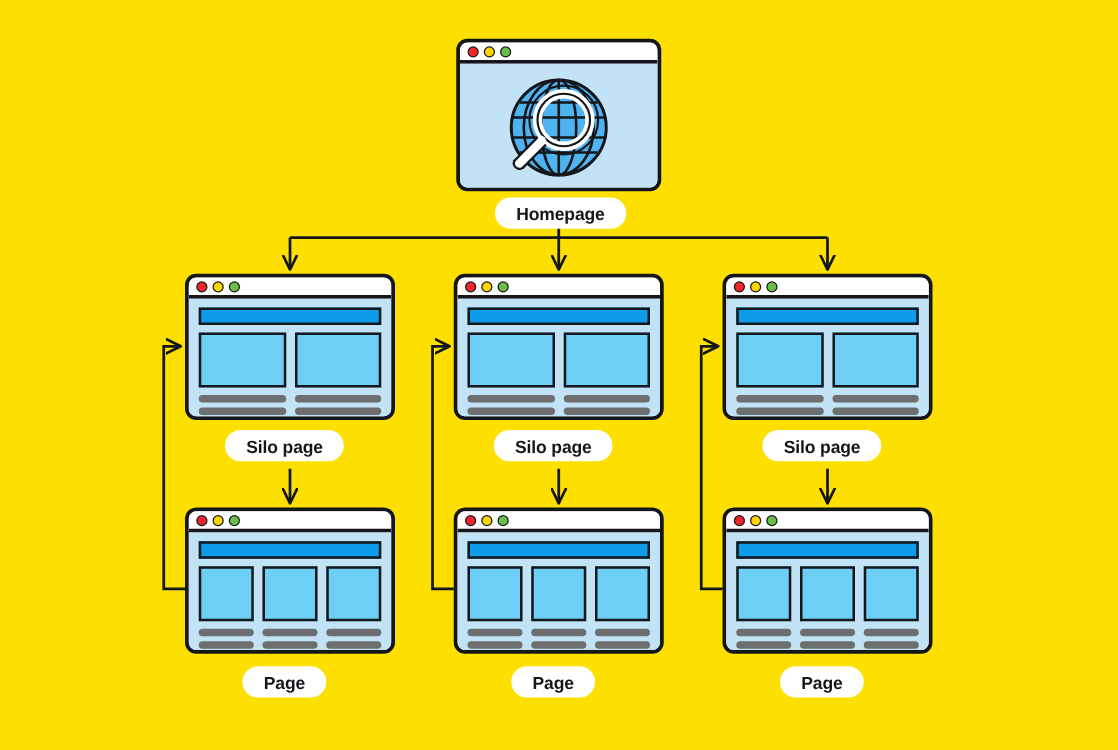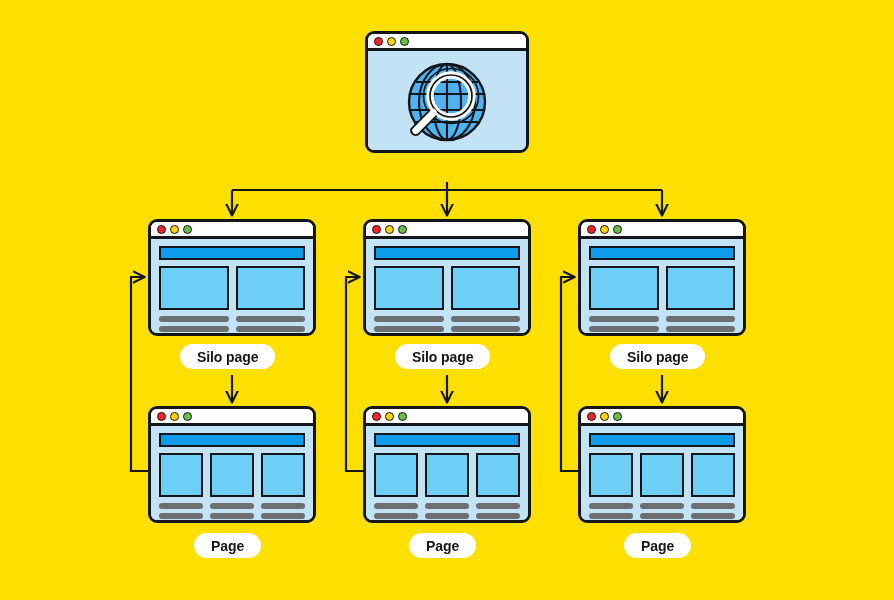--- a/index.html
+++ b/index.html
@@ -179,20 +179,23 @@
               <path d="M 41.5 55 L 24 73.5" stroke="#FFFFFF" stroke-width="9" stroke-linecap="round"></path>
               <path d="M 41.5 55 L 24 73.5" stroke="#14161A" stroke-width="1.7" stroke-linecap="round" fill="none" opacity="0"></path>
               <path d="M 38.6 52.3 L 20.4 70.8 M 45.2 58.2 L 27.2 76.3" fill="none" stroke="#14161A" stroke-width="1.8" stroke-linecap="round"></path>
               <path d="M 20.4 70.8 A 4.6 4.6 0 0 0 27.2 76.3" fill="none" stroke="#14161A" stroke-width="1.8" stroke-linecap="round"></path>
             </g>
           </g>
         </svg>
       </div>
     </div>
   </div>
+  <div class="pill" style="left:396px; top:158px;">
+    <span>Homepage</span>
+  </div>
 
   <div class="win win-silo" style="left:148px; top:219px;">
     <div class="win-bar">
       <span class="dot red"></span>
       <span class="dot amber"></span>
       <span class="dot green"></span>
     </div>
     <div class="win-body">
       <div class="banner"></div>
       <div class="cols two">

